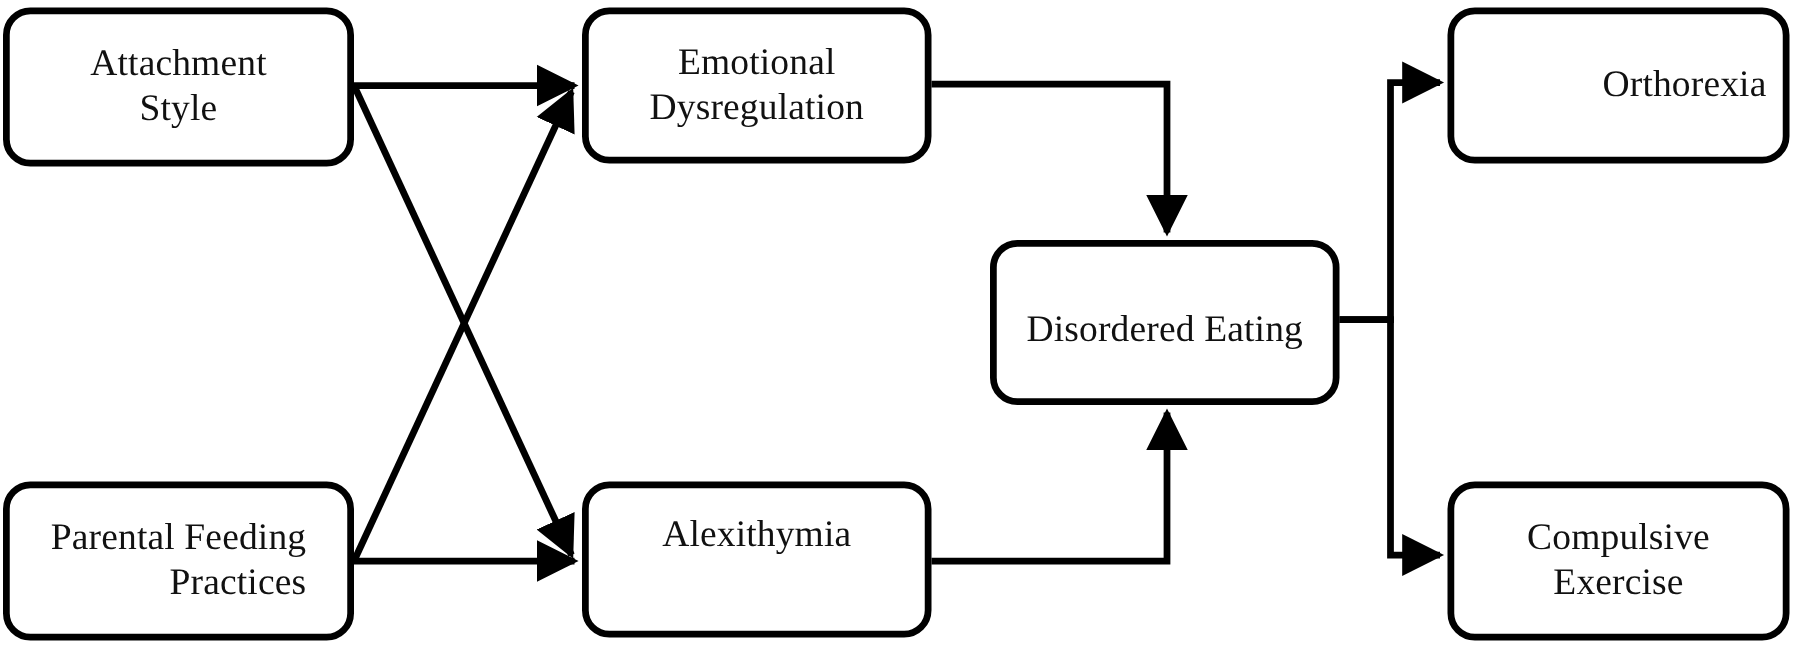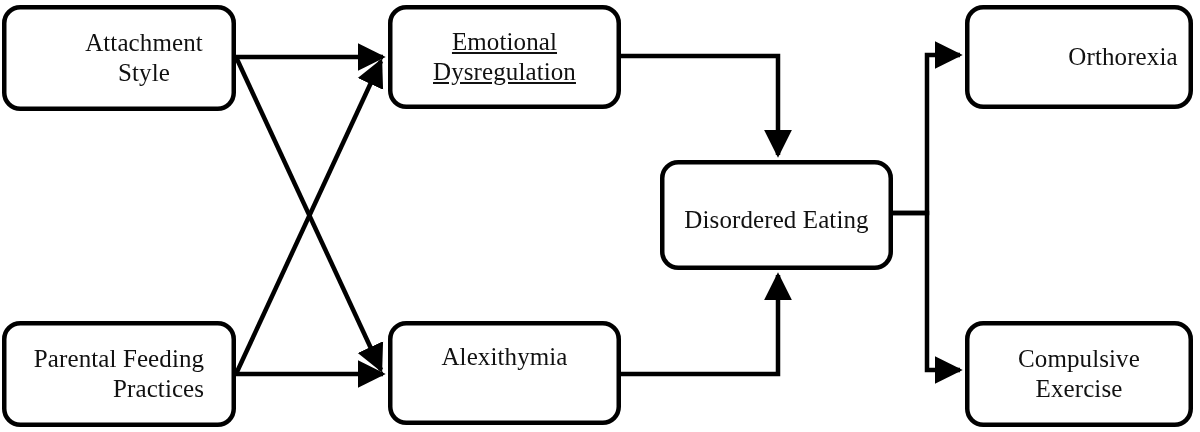--- a/index.html
+++ b/index.html
@@ -73,25 +73,25 @@
         <rect class="node-box" x="4.25" y="7.25" width="229.5" height="101.5" rx="16" ry="16"></rect>
         <rect class="node-box" x="4.25" y="323.25" width="229.5" height="101.5" rx="16" ry="16"></rect>
         <rect class="node-box" x="390.25" y="7.25" width="228.5" height="99.5" rx="16" ry="16"></rect>
         <rect class="node-box" x="390.25" y="323.25" width="228.5" height="99.5" rx="16" ry="16"></rect>
         <rect class="node-box" x="662.25" y="162.25" width="228.5" height="105.5" rx="16" ry="16"></rect>
         <rect class="node-box" x="967.25" y="7.25" width="223.5" height="99.5" rx="16" ry="16"></rect>
         <rect class="node-box" x="967.25" y="323.25" width="223.5" height="101.5" rx="16" ry="16"></rect>
       </g>
   </svg>
   <div id="label-layer">
-      <div class="node-label" style="left: 2px; top: 5px; width: 234px; height: 106px; margin-left: 25px;">Attachment
+      <div class="node-label" style="left: 2px; top: 5px; width: 234px; height: 106px;">Attachment
 Style</div>
       <div class="node-label" style="left: 2px; top: 321px; width: 234px; height: 106px; text-align: right;">Parental Feeding
 Practices</div>
-      <div class="node-label" style="left: 388px; top: 5px; width: 233px; height: 104px; text-decoration: underline;">Emotional
+      <div class="node-label" style="left: 388px; top: 5px; width: 233px; height: 104px;">Emotional
 Dysregulation</div>
       <div class="node-label" style="left: 388px; top: 321px; width: 233px; height: 72px;">Alexithymia</div>
       <div class="node-label" style="left: 660px; top: 160px; width: 233px; height: 120px;">Disordered Eating</div>
       <div class="node-label" style="left: 965px; top: 5px; width: 252px; height: 104px; padding-left: 32px;">Orthorexia</div>
       <div class="node-label" style="left: 965px; top: 321px; width: 228px; height: 106px; font-family: Liberation Serif, serif;">Compulsive
 Exercise</div>
     </div>
 </div>
 
 </body></html>

